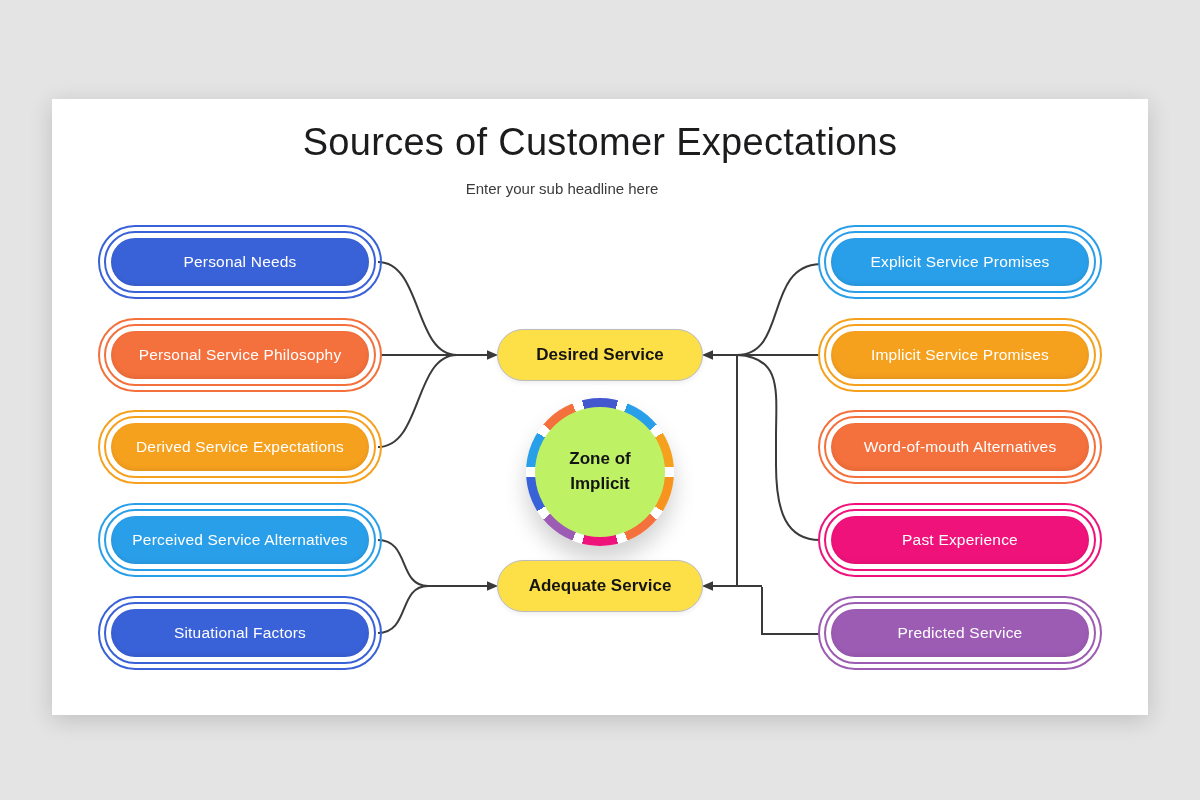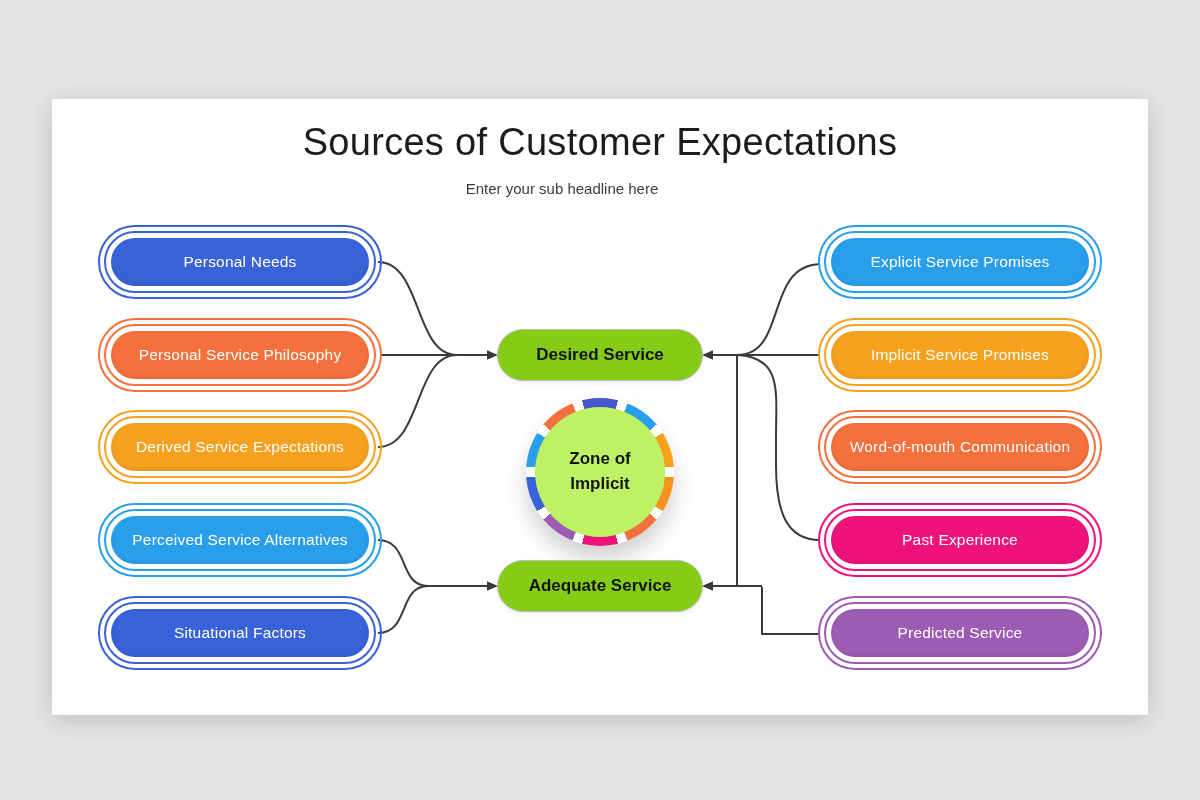--- a/index.html
+++ b/index.html
@@ -74,21 +74,21 @@
   .row-1 { top: 218px; }
   .row-2 { top: 311px; }
   .row-3 { top: 403px; }
   .row-4 { top: 496px; }
   .row-5 { top: 589px; }
 
   
   .service {
     position: absolute;
     left: 497px; width: 206px; height: 52px;
-    background: #84cc16;
+    background: #fde047;
     border: 1.5px solid #bcbcbe;
     border-radius: 28px;
     display: flex; align-items: center; justify-content: center;
     font-size: 17px; font-weight: 700; color: #141414;
     box-shadow: 0 2px 5px rgba(0,0,0,0.07);
   }
   .desired  { top: 322px; }
   .adequate { top: 553px; }
 
   
@@ -177,21 +177,21 @@
       <div class="core">Explicit Service Promises</div>
     </div>
   </div>
   <div class="pill col-right row-2" style="--c: #f6a11e;">
     <div class="ring-mid">
       <div class="core">Implicit Service Promises</div>
     </div>
   </div>
   <div class="pill col-right row-3" style="--c: #f4703c;">
     <div class="ring-mid">
-      <div class="core">Word-of-mouth Communication</div>
+      <div class="core">Word-of-mouth Alternatives</div>
     </div>
   </div>
   <div class="pill col-right row-4" style="--c: #f0127b;">
     <div class="ring-mid">
       <div class="core">Past Experience</div>
     </div>
   </div>
   <div class="pill col-right row-5" style="--c: #9d5cb4;">
     <div class="ring-mid">
       <div class="core">Predicted Service</div>

